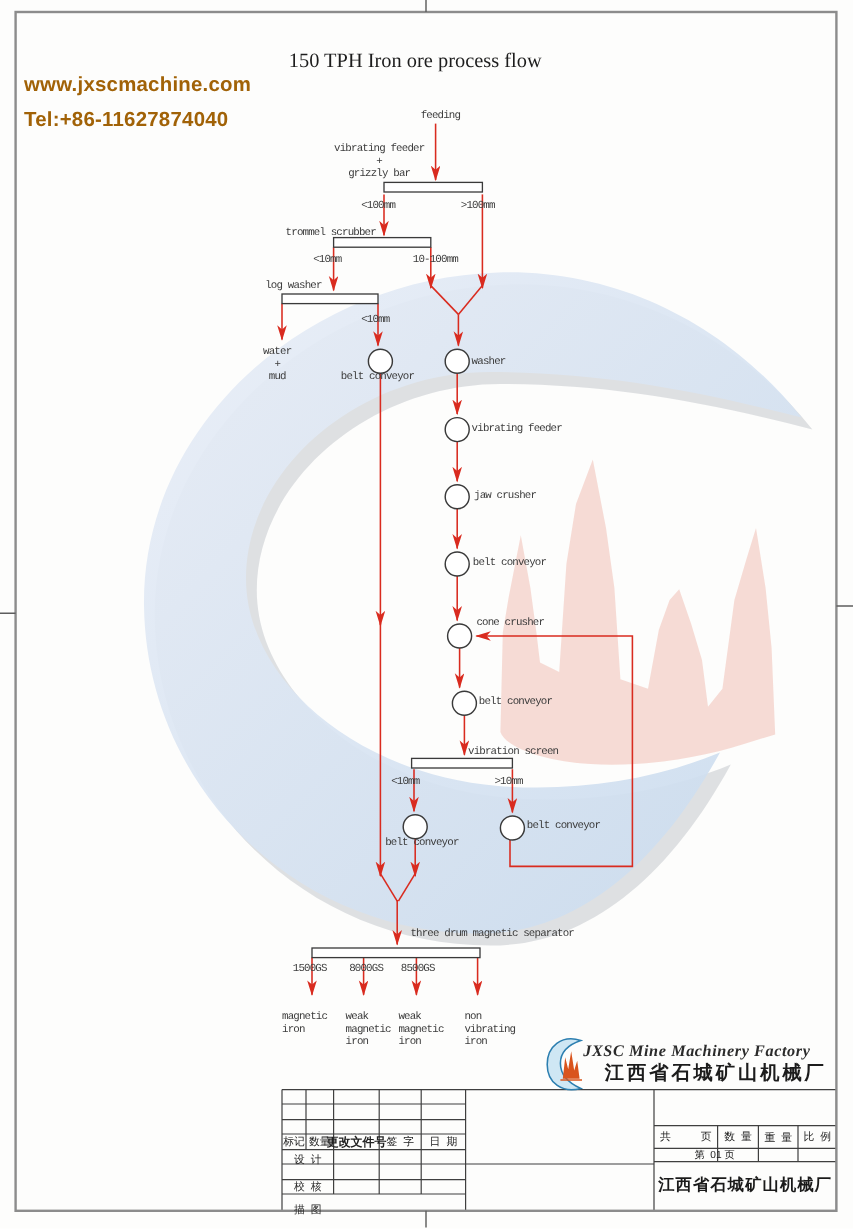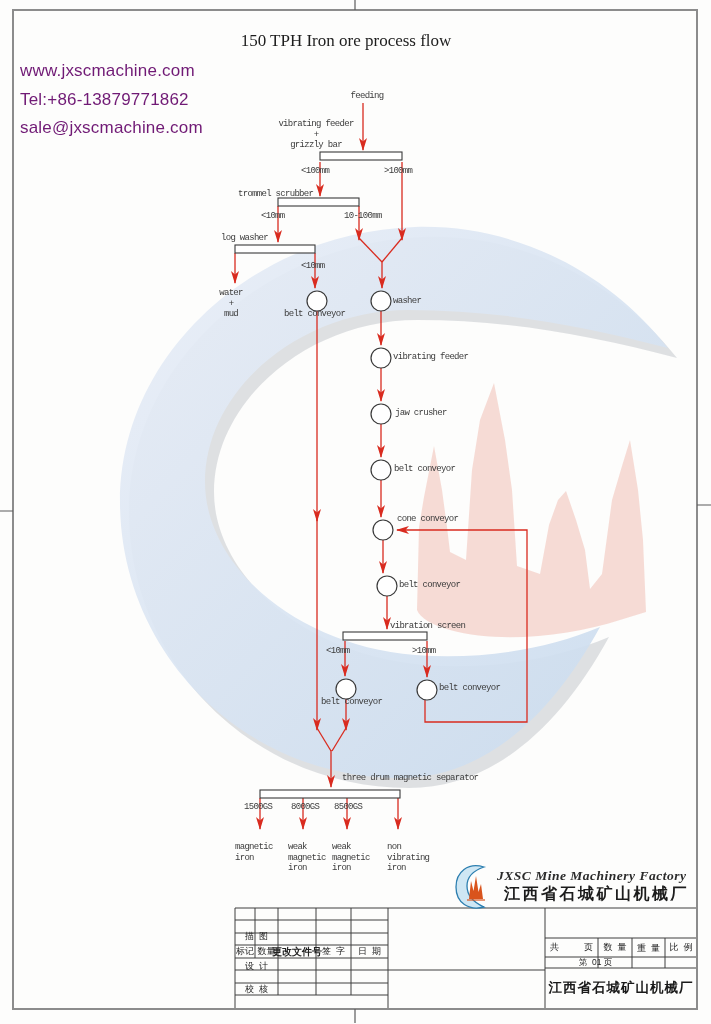--- a/index.html
+++ b/index.html
@@ -8,21 +8,21 @@
   svg.layer{position:absolute;left:0;top:0;}
   
   .fl{position:absolute;font-family:"Liberation Mono","DejaVu Sans Mono",monospace;
       font-size:9px;letter-spacing:-0.7px;color:#3c3c3c;line-height:10.5px;white-space:nowrap;}
   .c{transform:translateX(-50%);text-align:center;}
   .ml{white-space:pre-line;}
   
   .pg-title{position:absolute;transform:translateX(-50%);font-family:"Liberation Serif",serif;
       font-size:17px;color:#1d1d1d;white-space:nowrap;}
   
-  .contact{position:absolute;font-weight:normal;font-size:17px;color:#701a75;
+  .contact{position:absolute;font-weight:bold;font-size:17px;color:#a16207;
       font-family:"Liberation Sans",sans-serif;letter-spacing:0.2px;white-space:nowrap;}
   
   .tb{position:absolute;display:flex;align-items:center;justify-content:center;
       font-size:9px;color:#222;white-space:pre;font-family:"Liberation Sans","DejaVu Sans",sans-serif;}
   .tb.small{font-size:10px;font-weight:bold;}
   .tb.page-no{font-size:8.5px;margin-left:24px;}
   .tb.company{font-size:13.5px;font-weight:600;letter-spacing:1px;color:#1a1a1a;}
   .logo-en{position:absolute;font-family:"Liberation Serif",serif;font-style:italic;font-weight:600;
       font-size:13.5px;color:#2b2b2b;white-space:nowrap;letter-spacing:0.5px;}
   .logo-cn{position:absolute;font-weight:600;font-size:16px;color:#1c1c1c;letter-spacing:2.5px;white-space:nowrap;
@@ -131,46 +131,45 @@
     </g>
 
     <g>
       <path d="M484,867 C468,862 456,872 456,887 C456,903 469,911 484,907
                C475,903 467,897 467,886 C467,875 475,870 484,867 Z" fill="#cfe7f4" stroke="#2d7fb0" stroke-width="1.3"></path>
       <path d="M469,899 L471,881 L473.5,891 L476,876 L478.5,892 L481,884 L483,899 Z" fill="#d9541d"></path>
       <path d="M467,900 H485" stroke="#d9541d" stroke-width="1.2"></path>
     </g>
   </svg>
 
-  <div class="pg-title" style="left:346px;top:31px">150 TPH Iron ore process flow</div>
+  <div class="pg-title" style="left:346px;top:41px">150 TPH Iron ore process flow</div>
 
   <div class="contact" style="left:20px;top:61px">www.jxscmachine.com</div>
-  <div class="contact" style="left:20px;top:90px">Tel:+86-13879771862</div>
-  <div class="contact" style="left:20px;top:118px">sale@jxscmachine.com</div>
+  <div class="contact" style="left:20px;top:90px">Tel:+86-11627874040</div>
 
   <div class="fl c" style="left:367px;top:91px">feeding</div>
   <div class="fl c ml" style="left:316px;top:119px">vibrating feeder
 +
 grizzly bar</div>
   <div class="fl" style="left:301px;top:166px">&lt;100mm</div>
   <div class="fl" style="left:384px;top:166px">&gt;100mm</div>
   <div class="fl" style="left:238px;top:189px">trommel scrubber</div>
   <div class="fl" style="left:261px;top:211px">&lt;10mm</div>
   <div class="fl" style="left:344px;top:211px">10-100mm</div>
   <div class="fl" style="left:221px;top:233px">log washer</div>
   <div class="fl" style="left:301px;top:261px">&lt;10mm</div>
   <div class="fl c ml" style="left:231px;top:288px">water
 +
 mud</div>
   <div class="fl" style="left:284px;top:309px">belt conveyor</div>
   <div class="fl" style="left:393px;top:296px">washer</div>
   <div class="fl" style="left:393px;top:352px">vibrating feeder</div>
   <div class="fl" style="left:395px;top:408px">jaw crusher</div>
   <div class="fl" style="left:394px;top:464px">belt conveyor</div>
-  <div class="fl" style="left:397px;top:514px">cone conveyor</div>
+  <div class="fl" style="left:397px;top:514px">cone crusher</div>
   <div class="fl" style="left:399px;top:580px">belt conveyor</div>
   <div class="fl" style="left:390px;top:621px">vibration screen</div>
   <div class="fl" style="left:326px;top:646px">&lt;10mm</div>
   <div class="fl" style="left:412px;top:646px">&gt;10mm</div>
   <div class="fl" style="left:321px;top:697px">belt conveyor</div>
   <div class="fl" style="left:439px;top:683px">belt conveyor</div>
   <div class="fl" style="left:342px;top:773px">three drum magnetic separator</div>
   <div class="fl" style="left:244px;top:802px">1500GS</div>
   <div class="fl" style="left:291px;top:802px">8000GS</div>
   <div class="fl" style="left:334px;top:802px">8500GS</div>
@@ -179,30 +178,30 @@
   <div class="fl ml" style="left:288px;top:842px">weak
 magnetic
 iron</div>
   <div class="fl ml" style="left:332px;top:842px">weak
 magnetic
 iron</div>
   <div class="fl ml" style="left:387px;top:842px">non
 vibrating
 iron</div>
 
-  <div class="logo-en" style="left:497px;top:868px">JXSC Mine Machinery Factory</div>
+  <div class="logo-en" style="left:486px;top:868px">JXSC Mine Machinery Factory</div>
   <div class="logo-cn" style="left:504px;top:884px">江西省石城矿山机械厂</div>
 
   <div class="tb" style="left:235px;top:945px;width:20px;height:13px">标记</div>
   <div class="tb" style="left:255px;top:945px;width:23px;height:13px">数量</div>
   <div class="tb small" style="left:278px;top:945px;width:38px;height:13px">更改文件号</div>
   <div class="tb" style="left:316px;top:945px;width:35px;height:13px">签  字</div>
   <div class="tb" style="left:351px;top:945px;width:37px;height:13px">日  期</div>
   <div class="tb" style="left:235px;top:958px;width:43px;height:17px">设  计</div>
-  <div class="tb" style="left:235px;top:928px;width:43px;height:16px">描  图</div>
+  <div class="tb" style="left:235px;top:1000px;width:43px;height:16px">描  图</div>
   <div class="tb" style="left:235px;top:983px;width:43px;height:12px">校  核</div>
   <div class="tb" style="left:545px;top:938px;width:53px;height:19px">共          页</div>
   <div class="tb" style="left:598px;top:938px;width:34px;height:19px">数  量</div>
   <div class="tb" style="left:632px;top:938px;width:33px;height:20px">重  量</div>
   <div class="tb" style="left:665px;top:938px;width:32px;height:19px">比  例</div>
   <div class="tb page-no" style="left:545px;top:957px;width:53px;height:11px">第  01 页</div>
   <div class="tb company" style="left:545px;top:968px;width:152px;height:40px">江西省石城矿山机械厂</div>
 
 </div>
 

